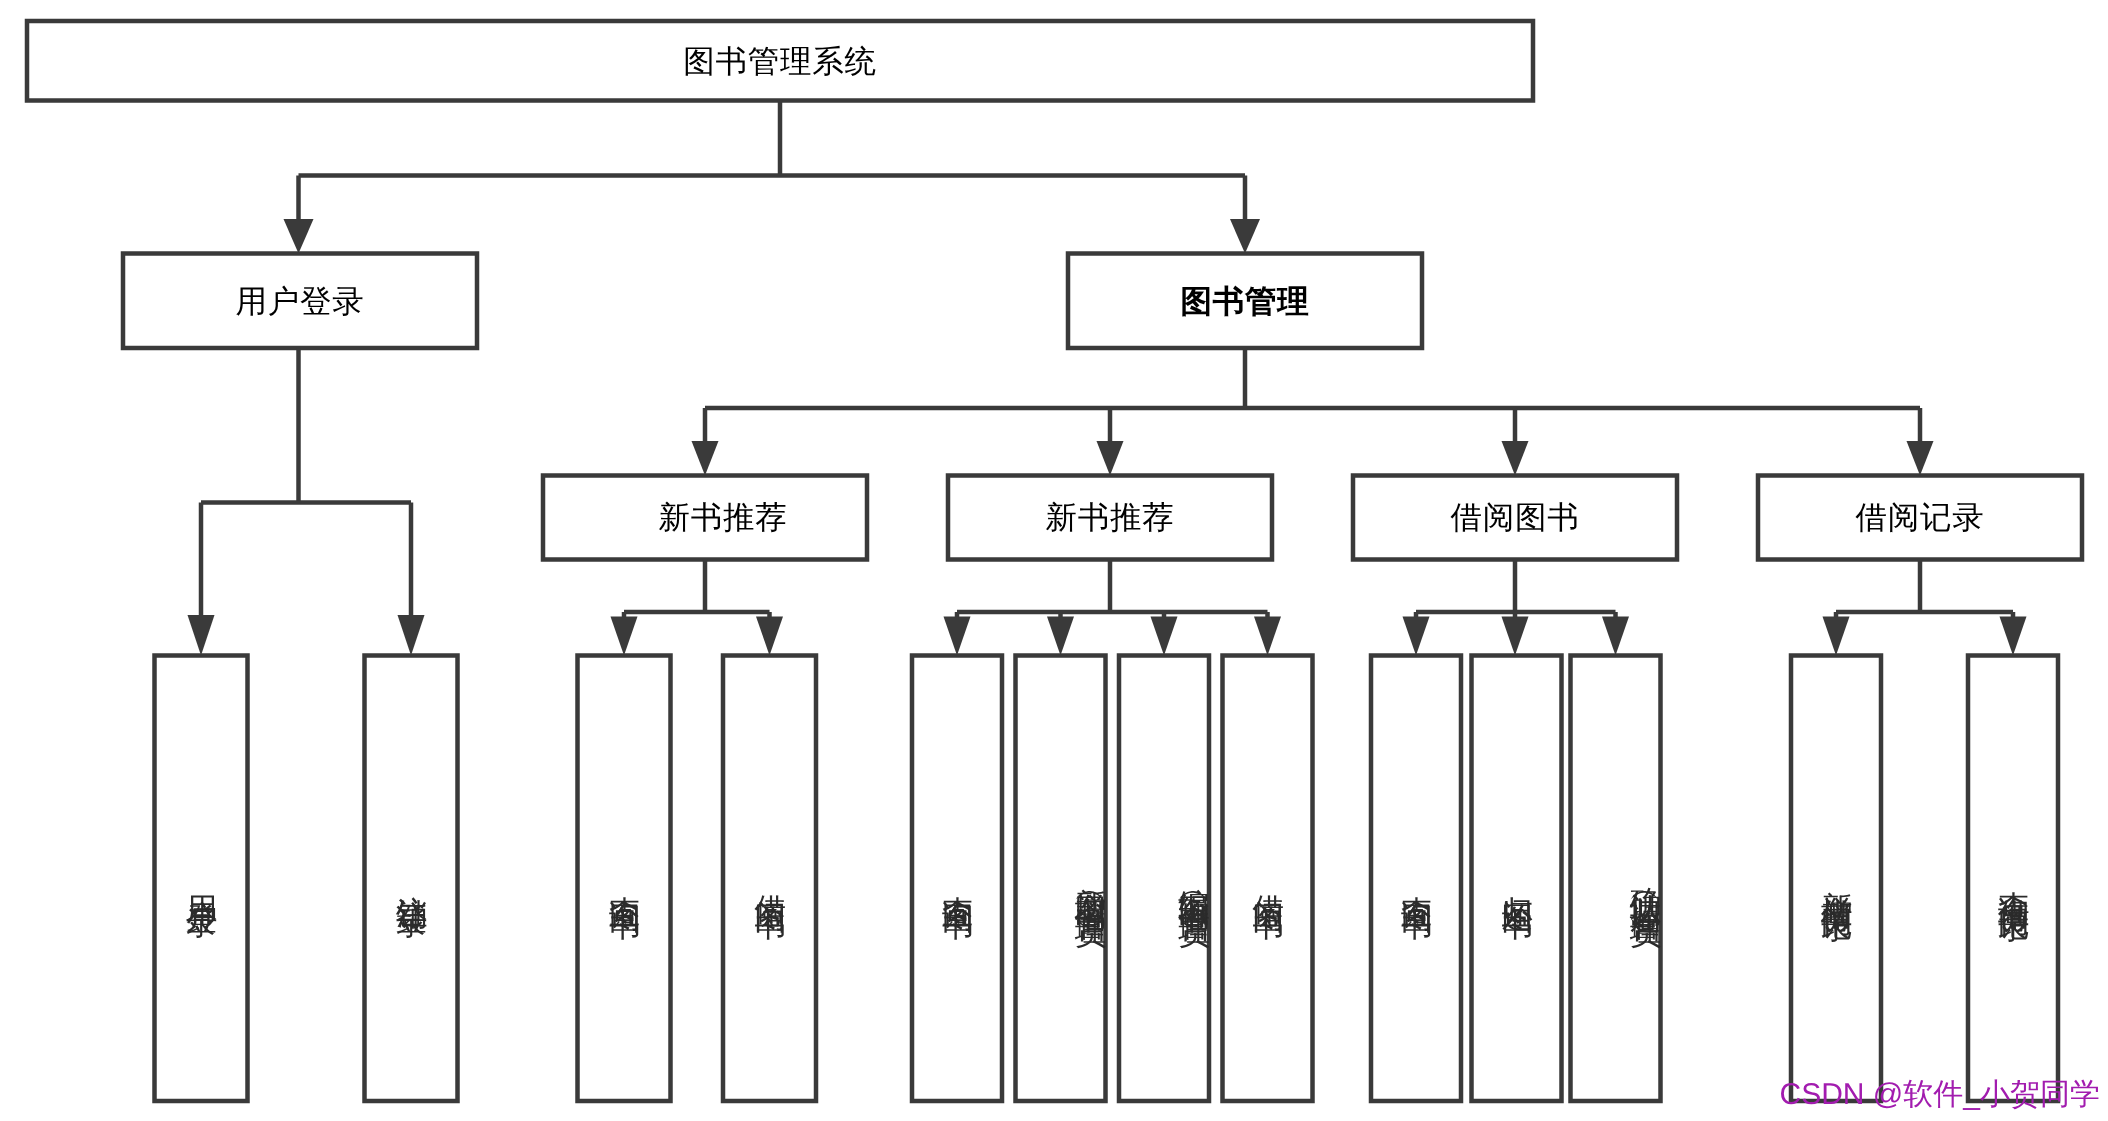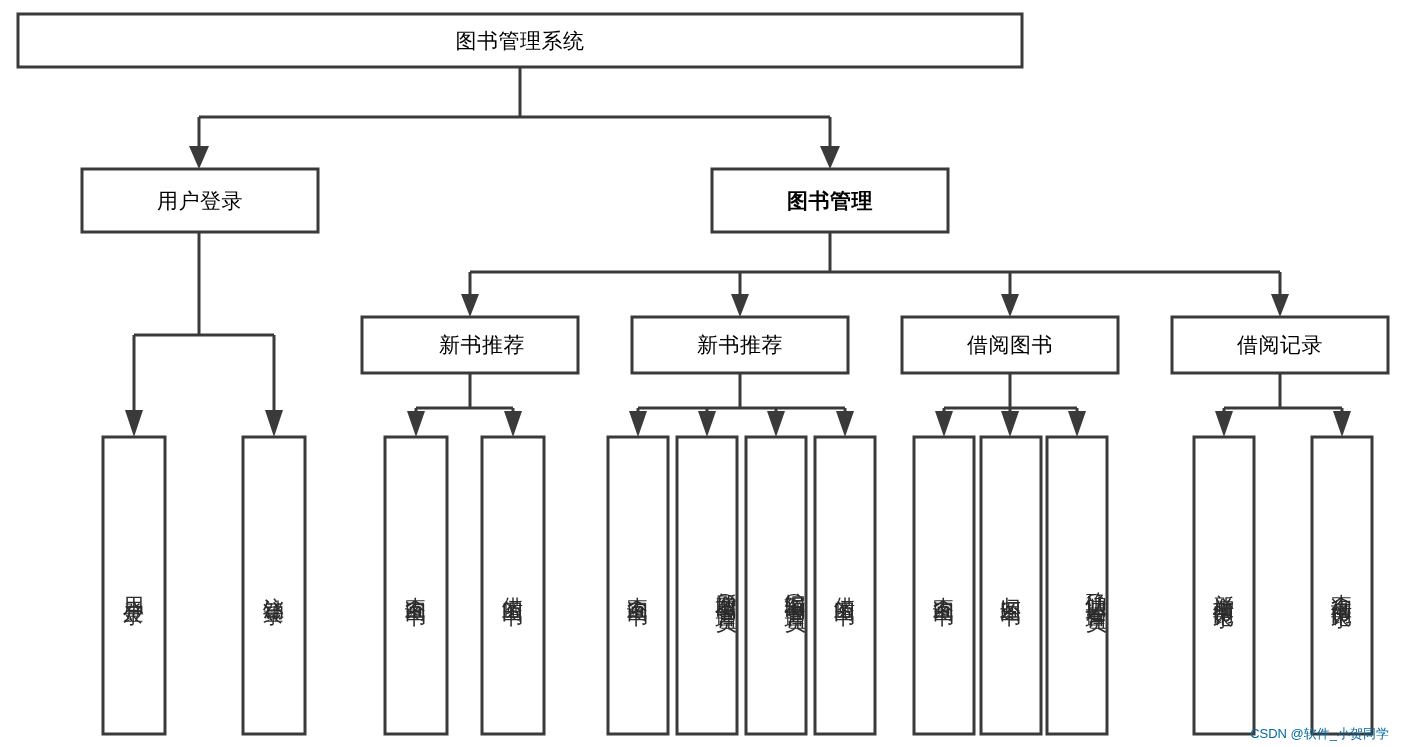--- a/index.html
+++ b/index.html
@@ -61,24 +61,24 @@
     text-orientation: upright;
     letter-spacing: 3px;
     line-height: 1;
     pointer-events: none;
   }
   .node-label-v.centered {
     align-items: center;
   }
   .watermark {
     position: absolute;
-    right: 16px;
+    right: 5px;
     bottom: 4px;
-    font-size: 13px;
-    color: #0369a1;
+    font-size: 20px;
+    color: #a21caf;
     white-space: nowrap;
     pointer-events: none;
   }
 </style>
 </head>
 <body>
 
 <div id="diagram-root">
 
   <svg id="tree-svg" viewBox="0 0 1405 747">

